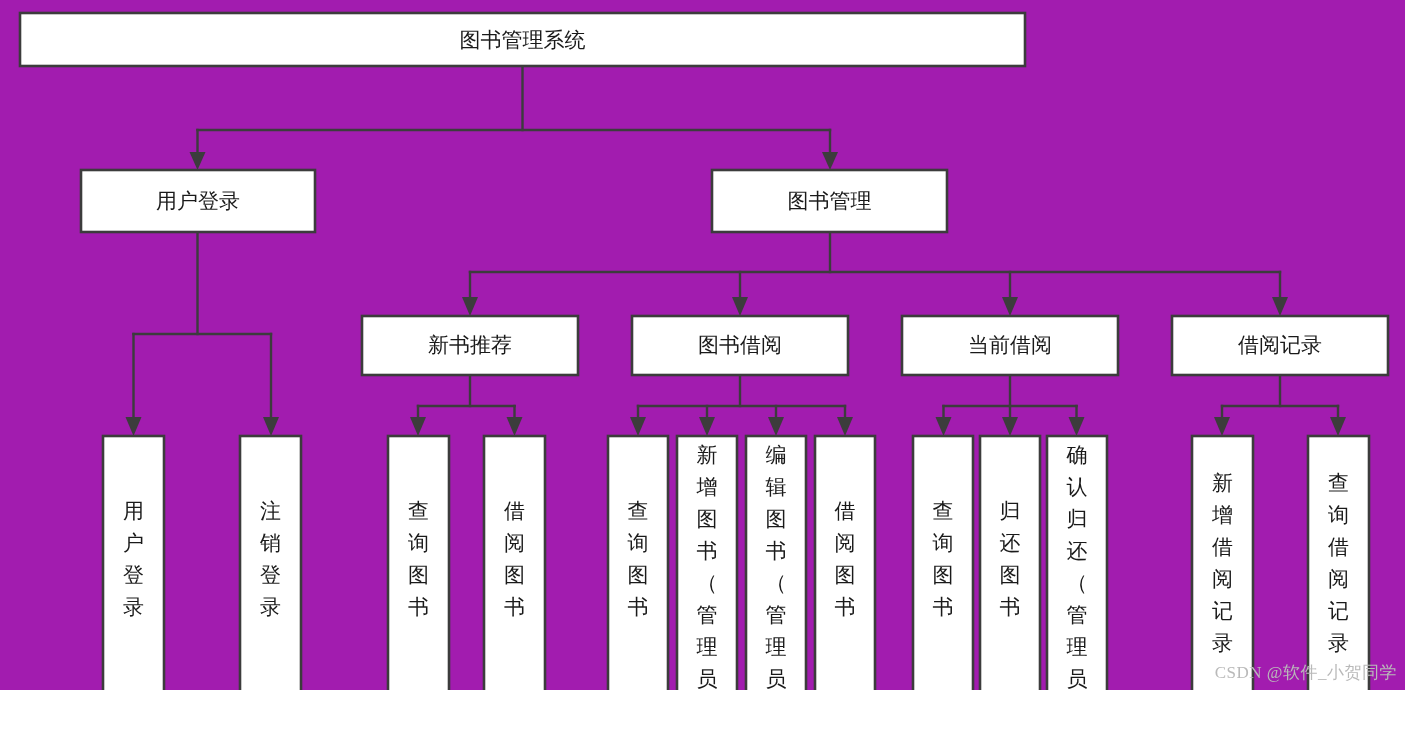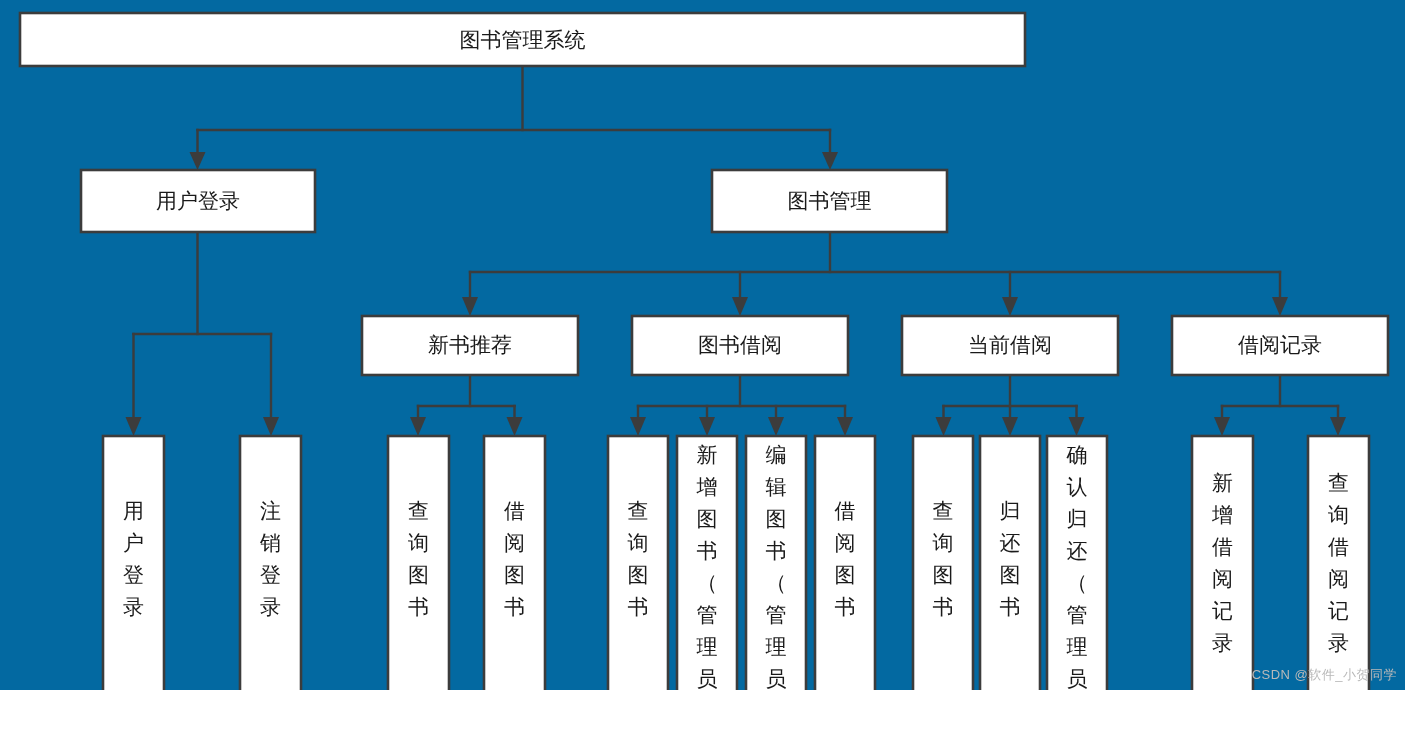--- a/index.html
+++ b/index.html
@@ -8,21 +8,21 @@
     padding: 0;
     background: #ffffff;
   }
   body {
     font-family: "Liberation Sans", "DejaVu Sans", sans-serif;
   }
   #diagram-root {
     position: relative;
     width: 1405px;
     height: 690px;
-    background: #0369a1;
+    background: #a21caf;
     overflow: hidden;
   }
   svg.tree {
     position: absolute;
     left: 0;
     top: 0;
     width: 1405px;
     height: 747px;
     display: block;
   }
@@ -51,22 +51,22 @@
   .node-label-v {
     font-family: "Liberation Sans", "DejaVu Sans", sans-serif;
     font-size: 21px;
     fill: #1a1a1a;
     text-anchor: middle;
   }
   .watermark {
     position: absolute;
     right: 8px;
     bottom: 6px;
-    font-family: Liberation Sans, sans-serif;
-    font-size: 13px;
+    font-family: Liberation Serif, serif;
+    font-size: 17px;
     color: #b9b9b9;
     letter-spacing: 0.5px;
     white-space: nowrap;
     pointer-events: none;
   }
 </style>
 </head>
 <body>
 
 <div id="diagram-root">

